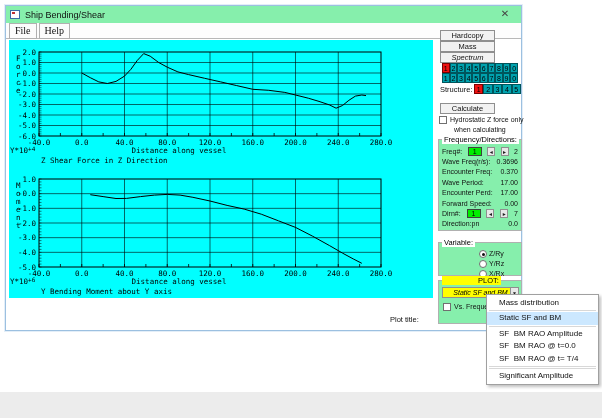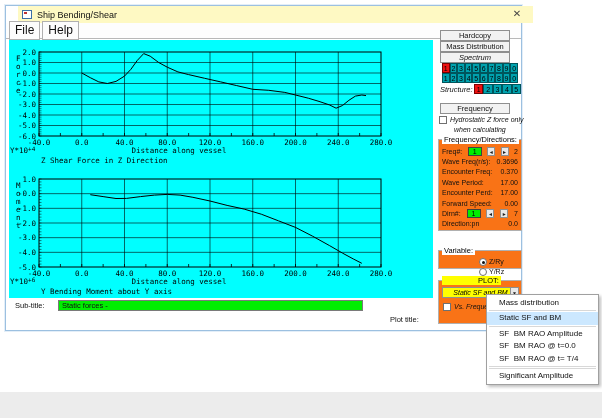--- a/index.html
+++ b/index.html
@@ -1,45 +1,45 @@
 <!DOCTYPE html>
 <html><head>
 <meta charset="utf-8">
 <style>
   * { margin:0; padding:0; box-sizing:border-box; }
   html,body { width:602px; height:418px; font-family:"Liberation Sans", sans-serif; background:#ffffff; position:relative; overflow:hidden; }
   #footer-strip { position:absolute; left:0; top:392px; width:602px; height:26px; background:#ececec; }
 
   
   #win { position:absolute; left:5px; top:5px; width:517px; height:326px; background:#ffffff; border:1px solid #9cc0e0; box-shadow:0 0 0 1px #e3eef8; }
-  #titlebar { position:absolute; left:0; top:0; width:100%; height:17px; background:#fef9c3; display:flex; align-items:center; padding-left:4px;margin-left:12px; }
+  #titlebar { position:absolute; left:0; top:0; width:100%; height:17px; background:#86efac; display:flex; align-items:center; padding-left:4px; }
   #app-icon { width:10px; height:9px; border:1px solid #3b6ea5; background:#fff; position:relative; margin-right:5px; }
   #app-icon::after { content:""; position:absolute; left:1px; top:1px; width:3px; height:2px; background:#c03030; }
   #title-text { font-size:9px; color:#111; }
   #close-btn { position:absolute; right:8px; top:1px; width:16px; height:14px; font-size:10px; color:#444; text-align:center; line-height:14px; }
   #menubar { position:absolute; left:0; top:17px; width:100%; height:16px; background:#fdfdfd; border-bottom:1px solid #b8b8b8; display:flex; align-items:center; padding-left:3px; gap:2px; }
-  .menu-top-item { border:1px solid #b0b0b0; background:#fcfcfc; font-size:12px; padding:1px 5px 2px 5px; color:#111; }
+  .menu-top-item { border:1px solid #b0b0b0; background:#fcfcfc; font-size:10px; padding:1px 5px 2px 5px; color:#111;font-family:Liberation Serif, serif; }
 
   
   #plot-panel { position:absolute; left:3px; top:34px; width:424px; height:258px; background:#00ffff; }
 
   
   .field-row { position:absolute; left:3px; width:424px; height:12px; display:flex; align-items:center; }
   .field-label { font-size:7.5px; color:#111; width:49px; padding-left:6px; }
   .green-field { height:11px; width:305px; background:#00ee00; border:1px solid #7a7a7a; font-size:7.5px; color:#111; line-height:10px; padding-left:3px; white-space:nowrap; overflow:hidden; }
 
   
-  .btn { position:absolute; left:434px; width:70px; height:11px; background:#f2f2f2; border:1px solid #8f8f8f; font-size:7.5px; color:#111; text-align:center; line-height:9px; }
+  .btn { position:absolute; left:434px; width:55px; height:11px; background:#f2f2f2; border:1px solid #8f8f8f; font-size:7.5px; color:#111; text-align:center; line-height:9px; }
   .cellrow { position:absolute; left:436px; display:flex; }
   .cell { width:7.6px; height:10px; background:#00a2ae; border:1px solid #00555c; color:#000; font-size:7px; display:flex; align-items:center; justify-content:center; }
   .cell.red { background:#ee1111; border-color:#7a0000; }
   .cell.wide { width:9.4px; }
-  .small-label { position:absolute; font-size:7.5px; color:#111; white-space:nowrap;font-style:italic; }
+  .small-label { position:absolute; font-size:7.5px; color:#111; white-space:nowrap; }
   .chk { display:inline-block; width:8px; height:8px; border:1px solid #707070; background:#fff; vertical-align:middle; }
-  .groupbox { position:absolute; left:432px; width:84px; border:1px solid #b0b0b0; background:#f97316; }
+  .groupbox { position:absolute; left:432px; width:84px; border:1px solid #b0b0b0; background:#86efac; }
   .groupbox-label { position:absolute; top:-5px; left:3px; background:#fff; font-size:7.5px; padding:0 2px; white-space:nowrap; }
   .groupbox-label.hl { background:#ffff00;padding-left:36px; }
   .freq-row { display:flex; align-items:center; justify-content:space-between; height:10.4px; padding:0 3px; font-size:7px; white-space:pre; }
   .freq-row .lab { color:#111; }
   .freq-row .val { color:#111; }
   .green-spin { width:14px; height:9px; background:#00ee00; border:1px solid #404040; font-size:7px; text-align:center; line-height:8px; }
   .spin-btn { width:8px; height:9px; background:#e8e8e8; border:1px solid #8f8f8f; font-size:5px; text-align:center; line-height:8px; color:#222; }
   .radio { display:inline-block; width:8px; height:8px; border:1px solid #707070; border-radius:50%; background:#fff; position:relative; vertical-align:middle; margin-right:2px; }
   .radio.sel::after { content:""; position:absolute; left:2px; top:2px; width:3px; height:3px; border-radius:50%; background:#111; }
   .radio-opt { font-size:7px; color:#111; white-space:nowrap; }
@@ -255,24 +255,20 @@
         <text x="7" y="172" font-size="7.5">e</text>
         <text x="7" y="180" font-size="7.5">n</text>
         <text x="7" y="188" font-size="7.5">t</text>
         <text x="1" y="244" font-size="7.5">Y*10<tspan dy="-2.5" font-size="6">+6</tspan></text>
         <text x="170" y="244" font-size="7.5" text-anchor="middle">Distance along vessel</text>
         <text x="32" y="253.5" font-size="7.5">Y Bending Moment about Y axis</text>
         <polyline points="81.3,154.7 94.1,156.6 107.0,158.5 117.6,158.4 131.5,156.6 145.4,155.1 158.3,154.4 171.1,155.1 183.9,157.3 201.0,161.0 218.1,165.4 235.2,169.1 252.3,174.2 269.4,180.8 286.5,187.4 303.6,196.2 320.7,205.7 333.5,213.1 344.2,218.9 352.8,223.3" fill="none" stroke="#000" stroke-width="1"></polyline>
       </svg>
   </div>
 
-  <div class="field-row" style="top:293px;">
-    <span class="field-label">Sub-title:</span>
-    <span class="green-field">Static forces -</span>
-  </div>
   <div class="field-row" style="top:307px;justify-content:flex-end;">
     <span class="field-label">Plot title:</span>
   </div>
 
   <div class="btn" style="top:24px;">Hardcopy</div>
   <div class="btn" style="top:35px;">Mass Distribution</div>
   <div class="btn" style="top:46px;font-style:italic;">Spectrum</div>
 
   <div class="cellrow" style="top:57px;" id="spec-row1">
       <div class="cell red">1</div>
@@ -300,40 +296,40 @@
     </div>
   <span class="small-label" style="left:434px; top:79px;">Structure:</span>
   <div class="cellrow" style="left:468px; top:78px;" id="struct-row">
       <div class="cell red wide">1</div>
       <div class="cell wide">2</div>
       <div class="cell wide">3</div>
       <div class="cell wide">4</div>
       <div class="cell wide">5</div>
     </div>
 
-  <div class="btn" style="top:97px;">Frequency</div>
+  <div class="btn" style="top:97px;">Calculate</div>
   <span class="chk" style="position:absolute; left:433px; top:110px;"></span>
   <span class="small-label" style="left:444px; top:110px; font-size:7px;">Hydrostatic Z force only</span>
   <span class="small-label" style="left:448px; top:120px; font-size:7px;">when calculating</span>
 
   <div class="groupbox" style="top:133px; height:92px;">
     <span class="groupbox-label">Frequency/Directions:</span>
     <div id="freq-rows" style="padding-top:6px;">
         <div class="freq-row"><span class="lab">Freq#:</span><span class="green-spin">1</span><span class="spin-btn">◄</span><span class="spin-btn">►</span><span class="val">2</span></div>
         <div class="freq-row"><span class="lab">Wave Freq(r/s):</span><span class="val">0.3696</span></div>
         <div class="freq-row"><span class="lab">Encounter Freq:</span><span class="val">0.370</span></div>
         <div class="freq-row"><span class="lab">Wave Period:</span><span class="val">17.00</span></div>
         <div class="freq-row"><span class="lab">Encounter Perd:</span><span class="val">17.00</span></div>
         <div class="freq-row"><span class="lab">Forward Speed:</span><span class="val">0.00</span></div>
         <div class="freq-row"><span class="lab">Dirn#:</span><span class="green-spin">1</span><span class="spin-btn">◄</span><span class="spin-btn">►</span><span class="val">7</span></div>
         <div class="freq-row"><span class="lab">Direction:pn</span><span class="val">0.0</span></div>
       </div>
   </div>
 
-  <div class="groupbox" style="top:244px; height:19px;padding-left:36px;">
+  <div class="groupbox" style="top:236px; height:34px;padding-left:36px;">
     <span class="groupbox-label">Variable:</span>
     <div id="var-opts" style="padding:7px 4px 0 4px; display:flex; flex-wrap:wrap; row-gap:2px; column-gap:12px;">
         <span class="radio-opt"><span class="radio sel"></span>Z/Ry</span>
         <span class="radio-opt"><span class="radio"></span>Y/Rz</span>
         <span class="radio-opt"><span class="radio"></span>X/Rx</span>
       </div>
   </div>
 
   <div class="groupbox" style="top:274px; height:44px;">
     <span class="groupbox-label hl">PLOT:</span>

